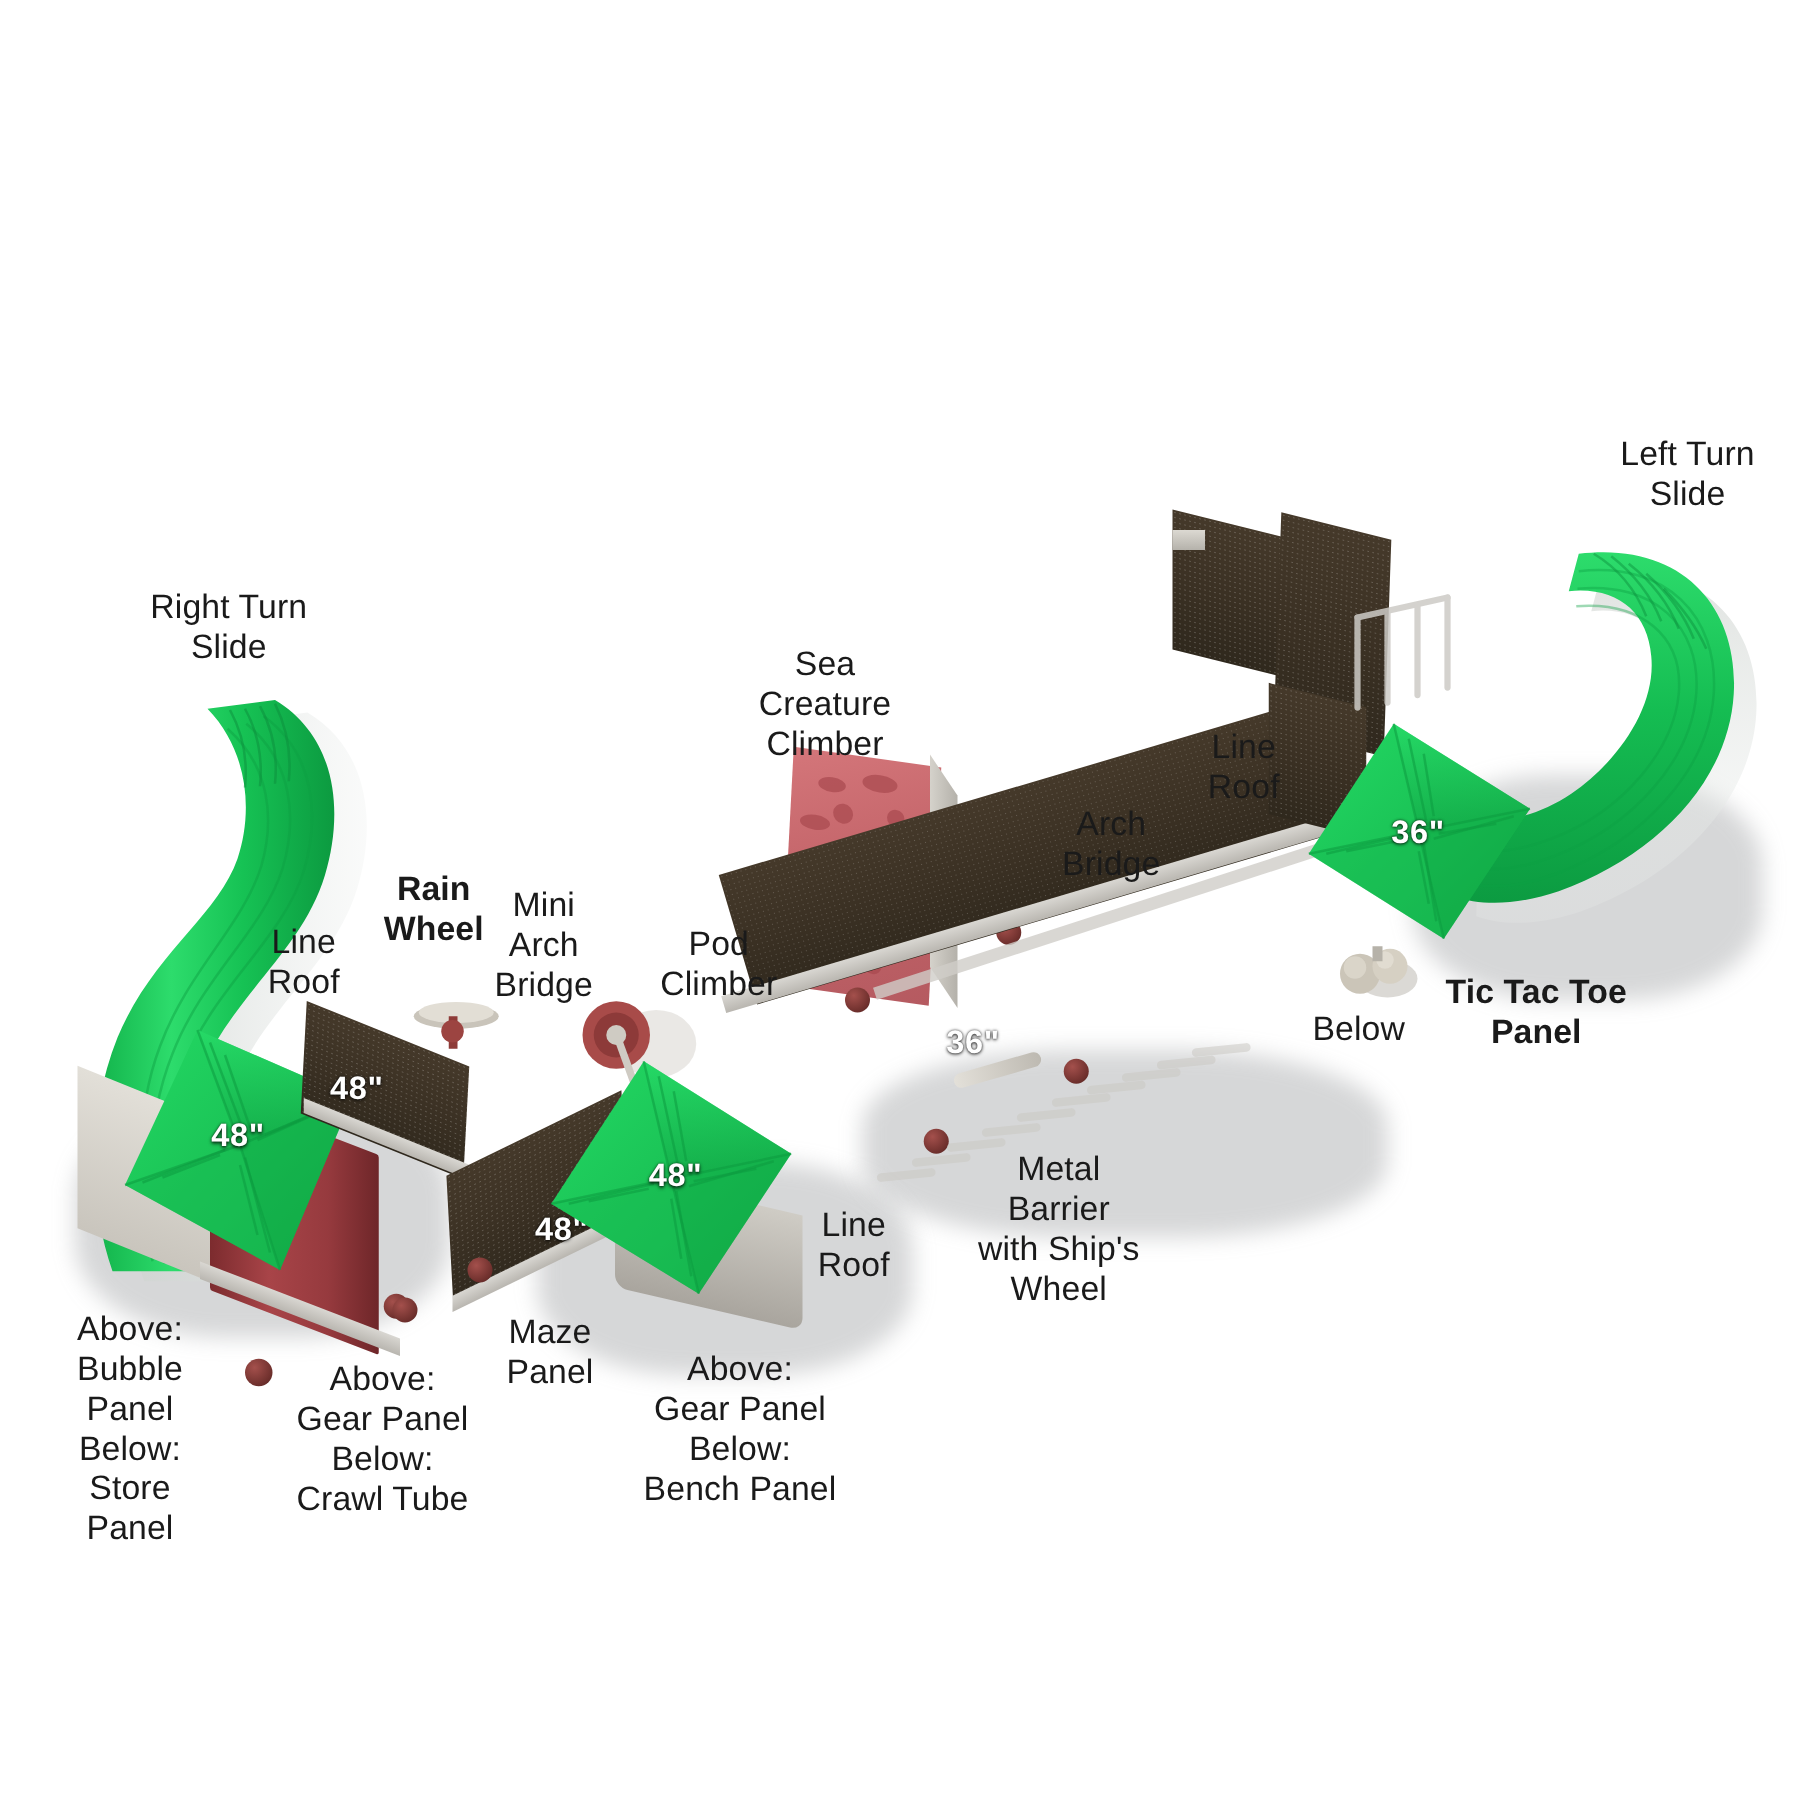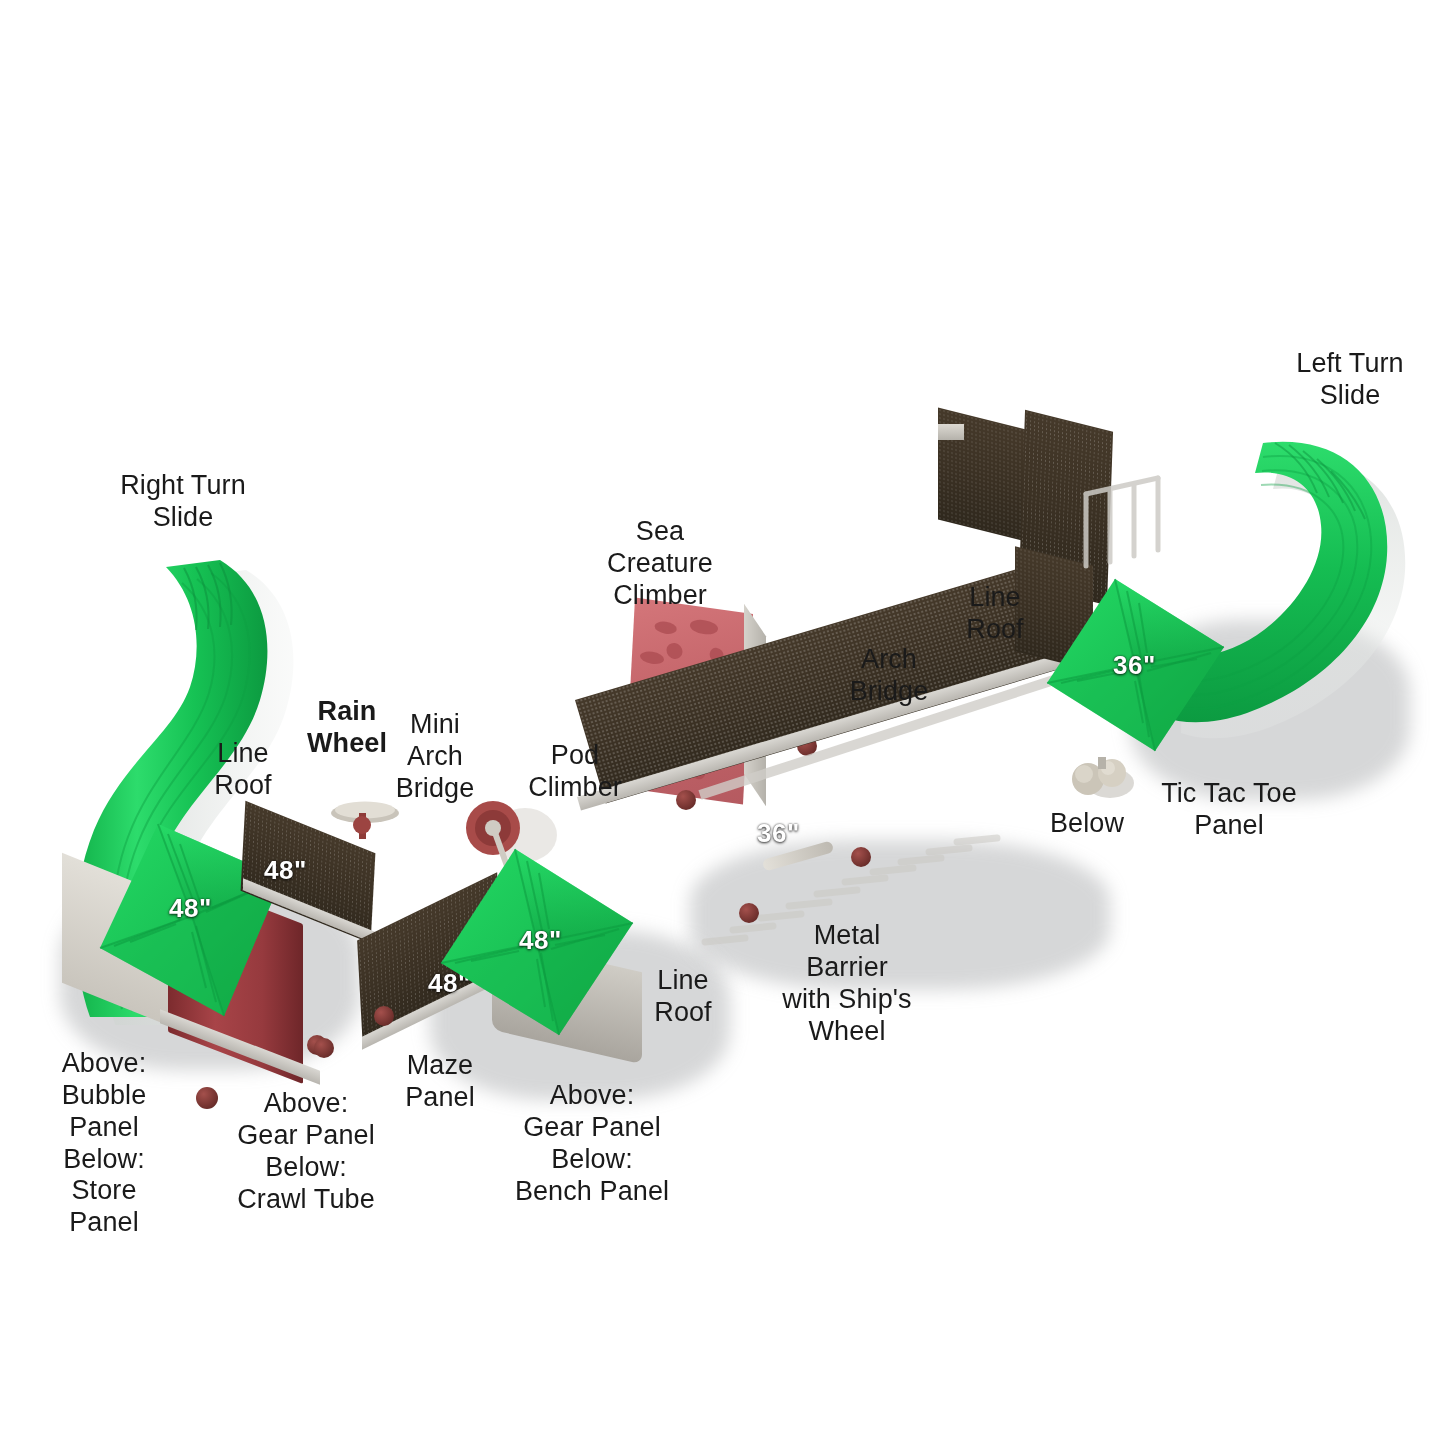--- a/index.html
+++ b/index.html
@@ -337,21 +337,21 @@
   <div class="lbl" style="left:828px;top:644px;width:122px;">Arch
 Bridge</div>
 
 
   <div class="lbl" style="left:940px;top:582px;width:110px;">Line
 Roof</div>
 
   <div class="lbl" style="left:1260px;top:348px;width:180px;">Left Turn
 Slide</div>
 
-  <div class="lbl" style="left:1136px;top:778px;width:186px;">Tic Tac Toe
+  <div class="lbl" style="left:1136px;top:778px;width:186px;font-weight:bold;">Tic Tac Toe
 Panel</div>
 
   <div class="lbl" style="left:1022px;top:808px;width:130px;">Below</div>
 
   <div class="lbl" style="left:754px;top:920px;width:186px;">Metal
 Barrier
 with Ship's
 Wheel</div>
 
   <div class="lbl" style="left:628px;top:965px;width:110px;">Line

